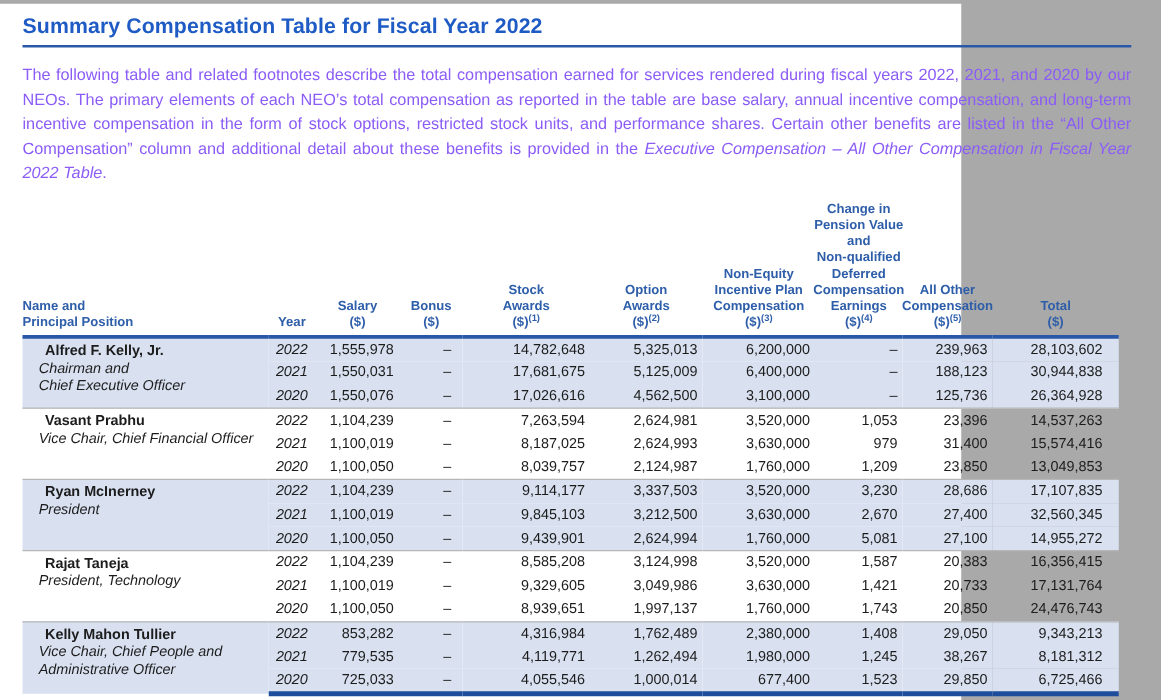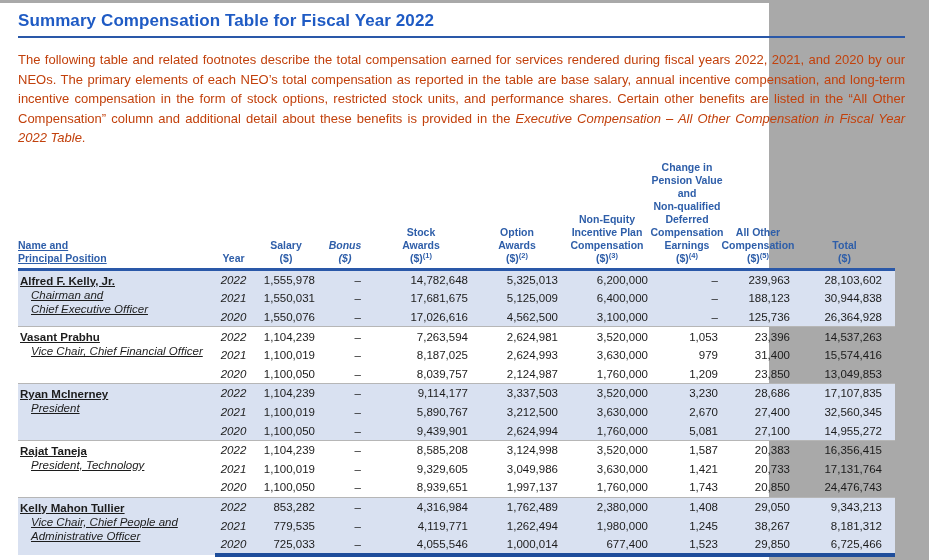--- a/index.html
+++ b/index.html
@@ -25,21 +25,21 @@
   .title-rule {
     margin-top: 5px;
     border-top: 2px solid var(--rule_blue, #2c5fad);
     width: 887px;
   }
   p.intro {
     margin-top: 12px;
     width: 887px;
     font-size: 13px;
     line-height: 19.5px;
-    color: #c2410c;
+    color: #8b5cf6;
     text-align: justify;
   }
   table.comp {
     margin-top: 13px;
     width: 877px;
     border-collapse: collapse;
     table-layout: fixed;
   }
   thead th {
     vertical-align: bottom;
@@ -64,31 +64,31 @@
     font-size: 11.5px;
     line-height: 14px;
     color: #1c1c1c;
     padding: 2.3px 0;
     vertical-align: top;
   }
   tbody tr.shaded td { background: var(--band_blue, #d9e1f1); }
   tbody tr.group-start td { border-top: 1px solid var(--separator_gray, #b6b6b6); }
   tbody tr:last-child td { border-bottom: 4px solid var(--bottom_rule_blue, #1e4d9b); }
   td.name-cell { padding-left: 2px; padding-top: 3px; }
-  .neo-name { font-weight: bold; }
+  .neo-name { font-weight: bold; margin-left: 16px; }
   .neo-position { font-style: italic; padding-left: 11px; white-space: pre-line; line-height: 14.5px; }
   td.align-right  { text-align: right; padding-right: 4px; }
   td.align-center { text-align: center; font-style: italic; }
   td.col-salary { padding-right: 5px; }
   td.col-bonus  { padding-right: 9px; }
   td.col-total  { padding-right: 13px; }
-  .col-name     { width: 197px; text-decoration: underline; }
+  .col-name     { width: 197px; }
   .col-year     { width: 37px; }
   .col-salary   { width: 68px; }
-  .col-bonus    { width: 50px; font-style: italic; }
+  .col-bonus    { width: 50px; }
   .col-stock    { width: 102px; }
   .col-option   { width: 90px; }
   .col-neip     { width: 90px; }
   .col-pension  { width: 70px; }
   .col-allother { width: 72px; }
   .col-total    { width: 101px; }
 </style>
 </head>
 <body>
 
@@ -219,21 +219,21 @@
           <td class="col-option align-right">3,337,503</td>
           <td class="col-neip align-right">3,520,000</td>
           <td class="col-pension align-right">3,230</td>
           <td class="col-allother align-right">28,686</td>
           <td class="col-total align-right">17,107,835</td>
         </tr>
         <tr class="shaded">
           <td class="col-year align-center">2021</td>
           <td class="col-salary align-right">1,100,019</td>
           <td class="col-bonus align-right">–</td>
-          <td class="col-stock align-right">5,890,767</td>
+          <td class="col-stock align-right">9,845,103</td>
           <td class="col-option align-right">3,212,500</td>
           <td class="col-neip align-right">3,630,000</td>
           <td class="col-pension align-right">2,670</td>
           <td class="col-allother align-right">27,400</td>
           <td class="col-total align-right">32,560,345</td>
         </tr>
         <tr class="shaded">
           <td class="col-year align-center">2020</td>
           <td class="col-salary align-right">1,100,050</td>
           <td class="col-bonus align-right">–</td>

